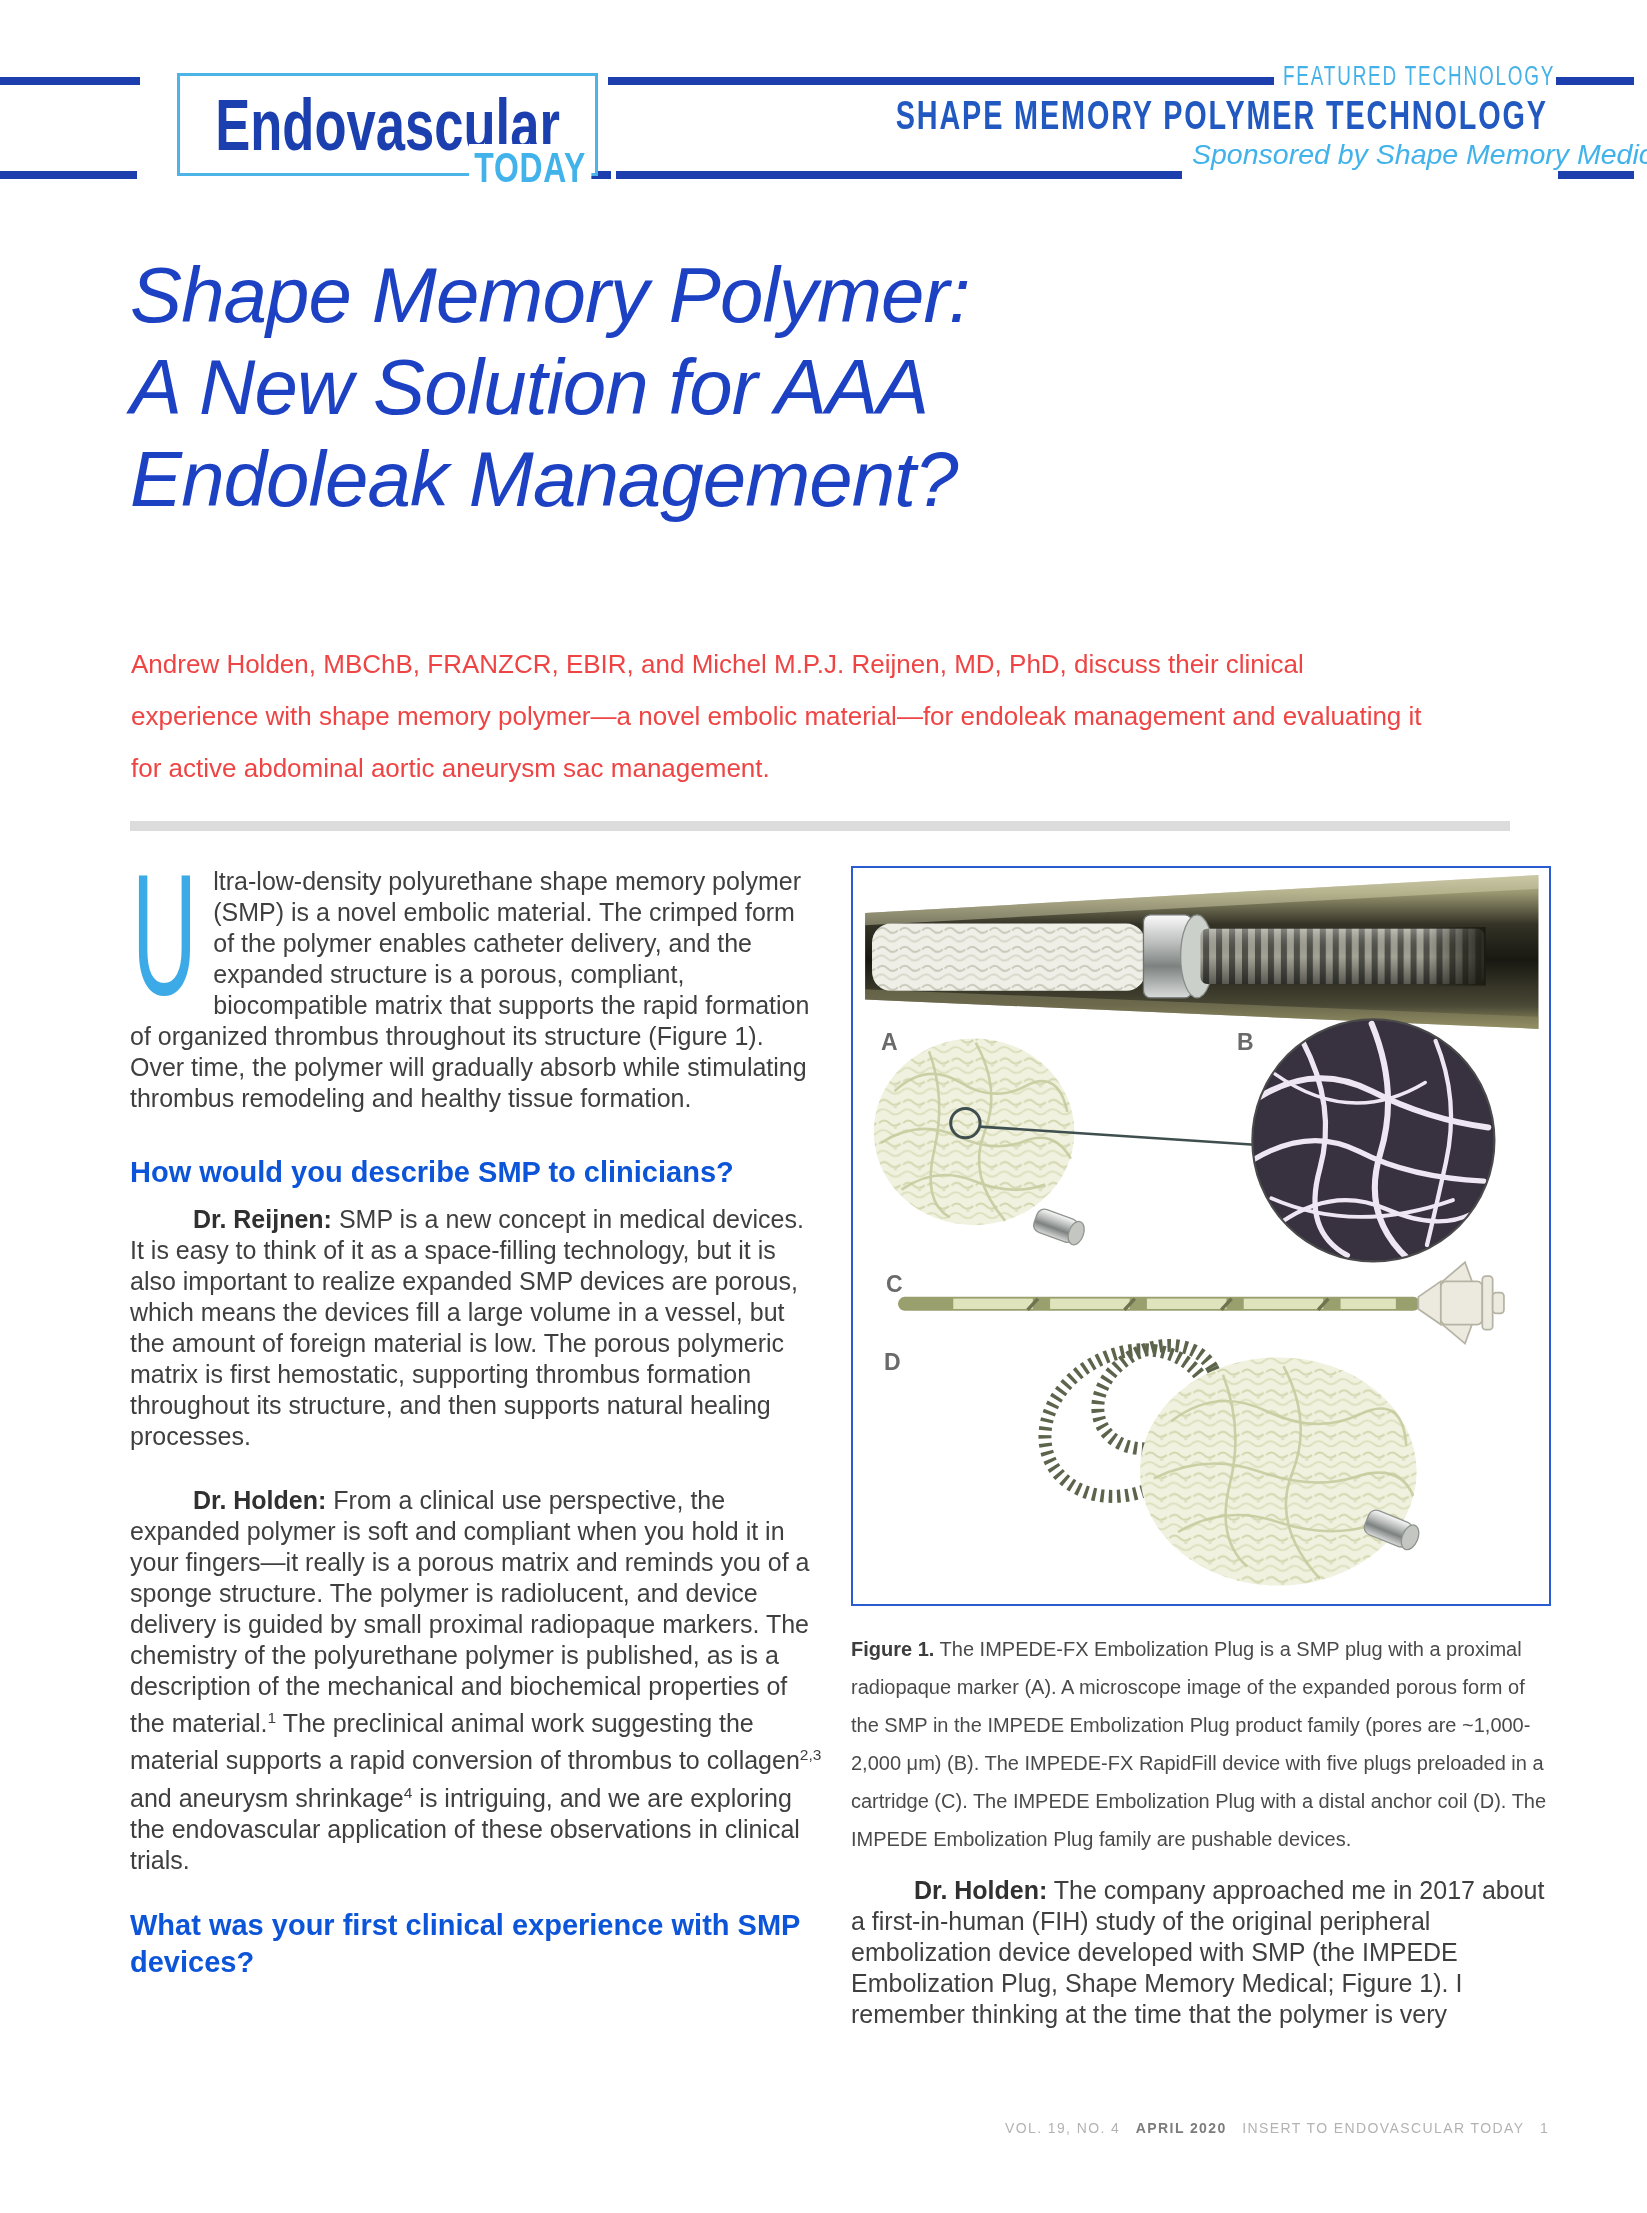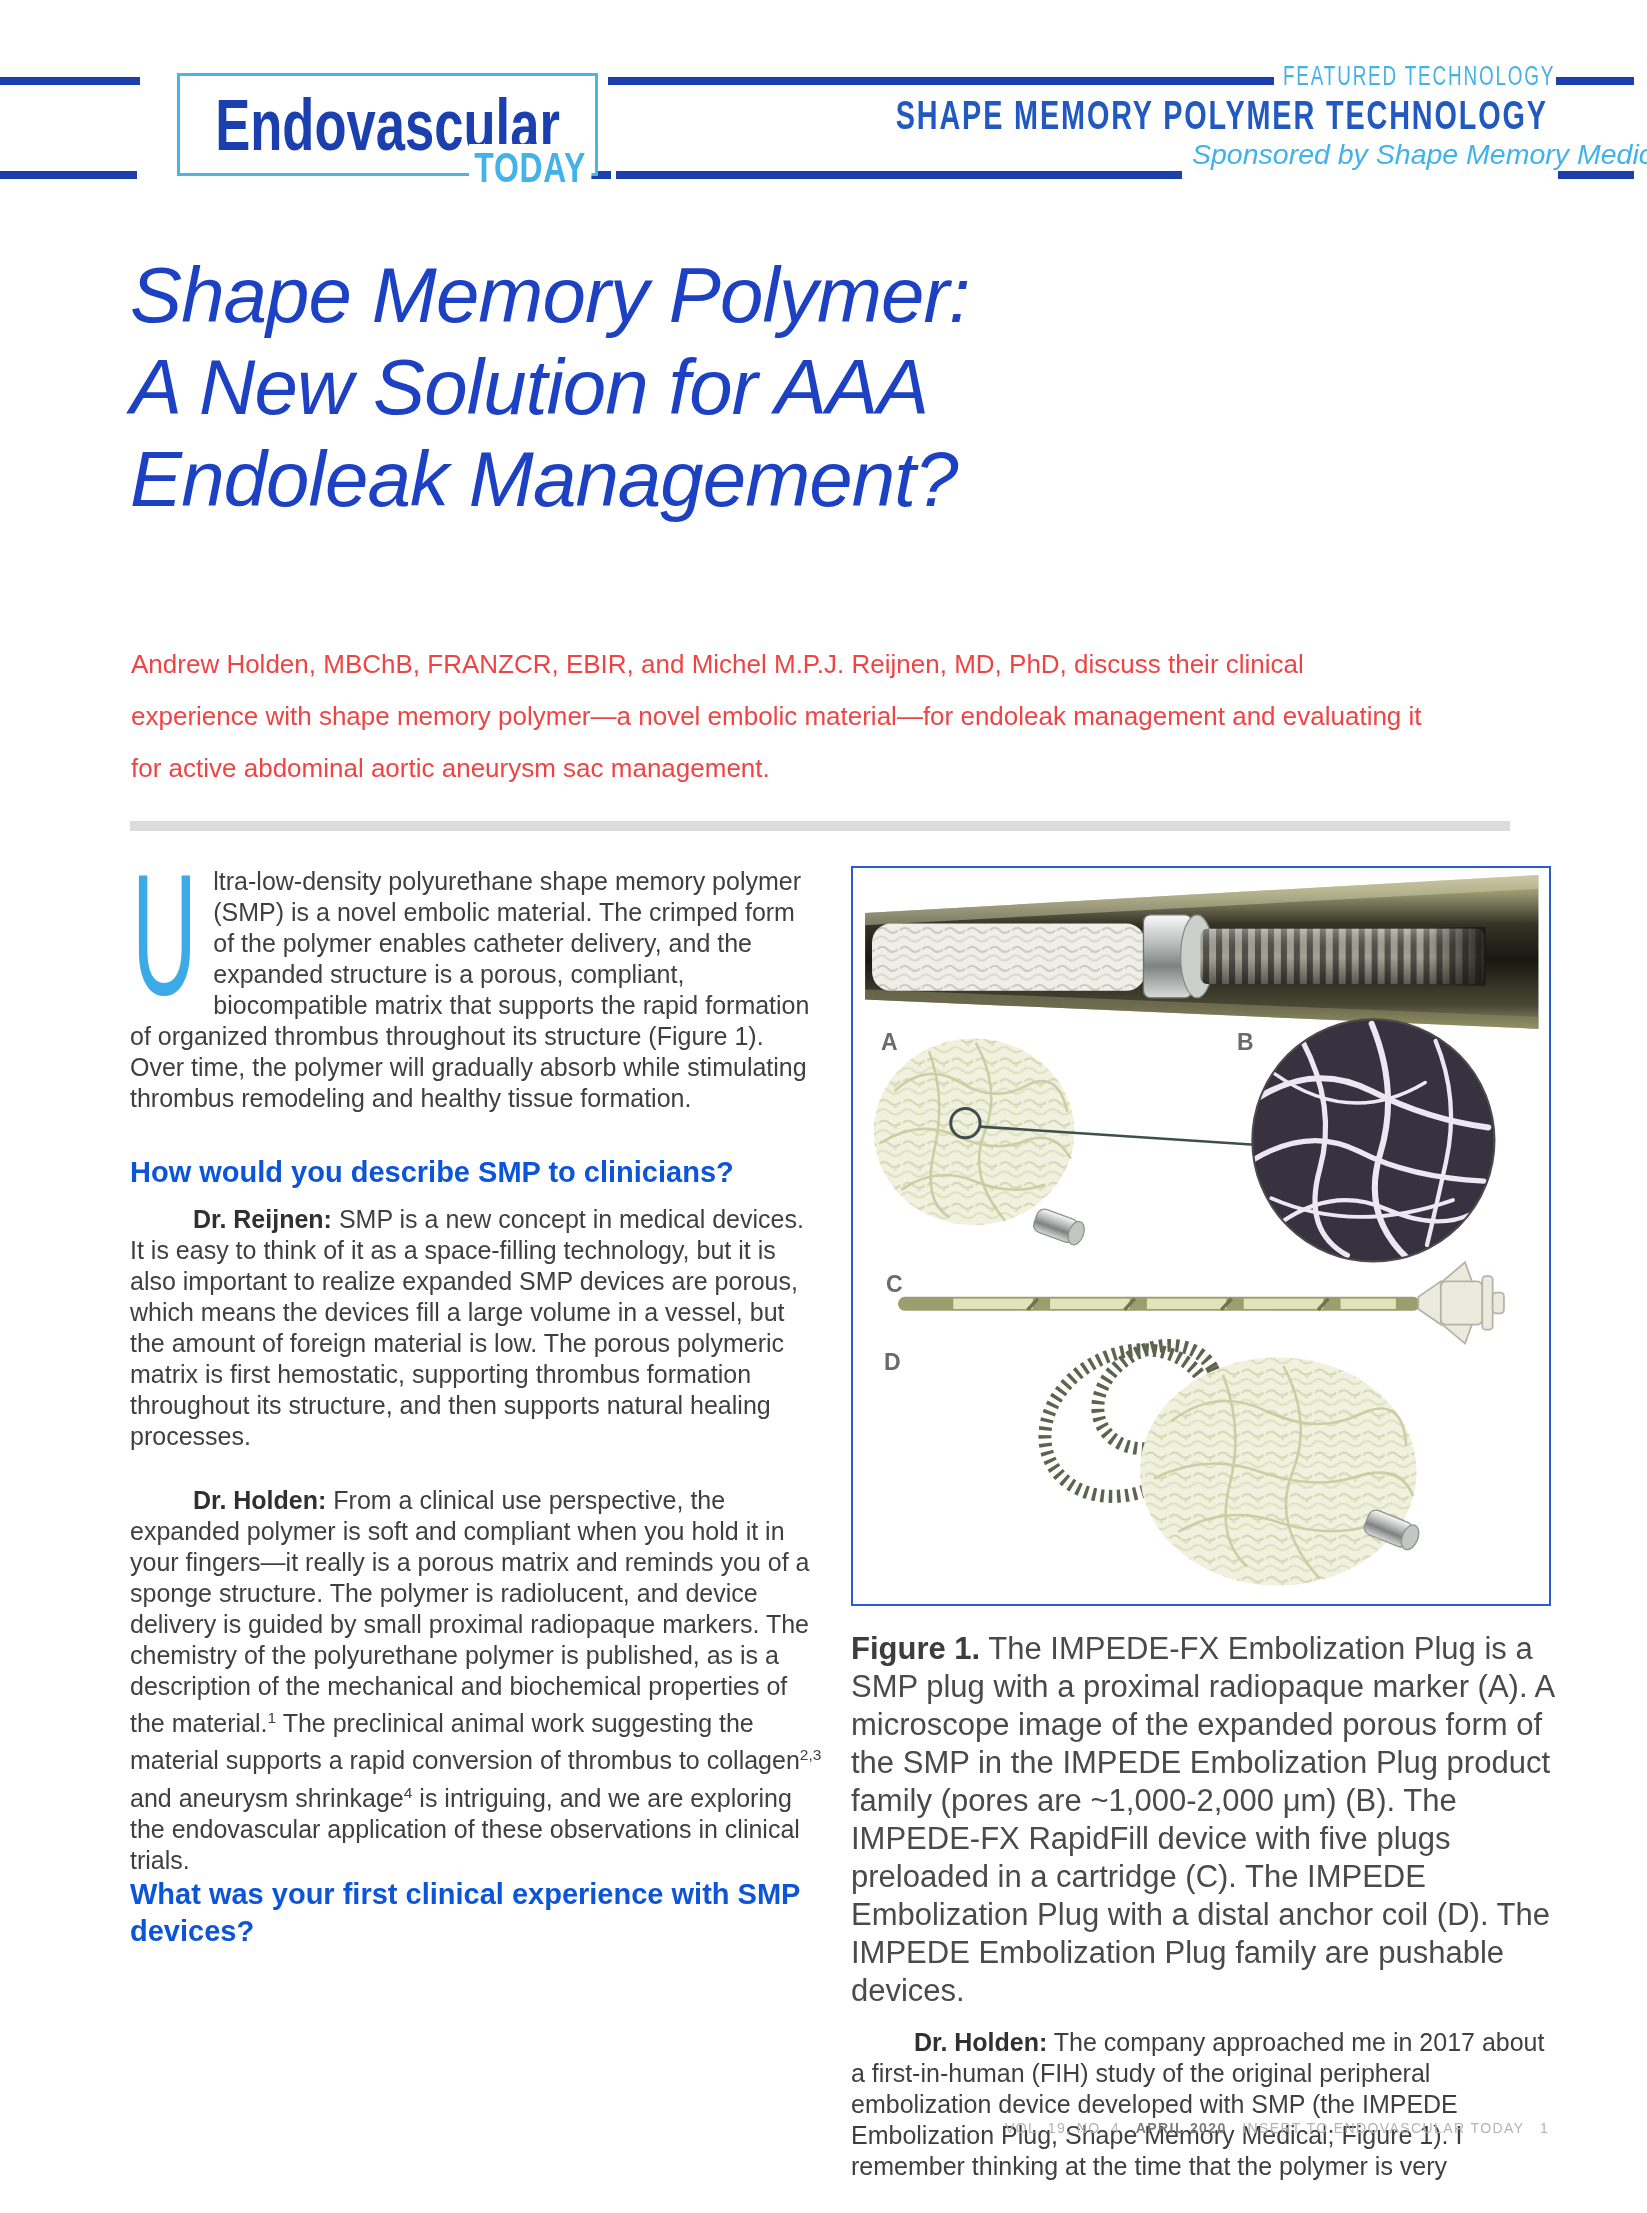--- a/index.html
+++ b/index.html
@@ -67,35 +67,35 @@
 
   .dropcap {
     float:left; width:66px; height:128px; margin:3.5px 15.6px 0 1.7px;
     font-size:173px; line-height:128px; color:#3caae6; font-weight:400;
     transform:scaleX(0.52); transform-origin:left top;
   }
   .q-head { font-size:29px; line-height:37px; font-weight:700; color:#0d55d8; margin:0; }
   .q1 { margin-top:40px; }
   .a1 { margin-top:13px; }
   .a2 { margin-top:33px; }
-  .q2 { }
+  .q2 { margin-top:31px; }
 
   
   .figure-box {
     position:relative; width:700px; height:740px; border:2.6px solid #2b5bd0;
     box-sizing:border-box; background:#fff;
   }
   .figure-box svg { position:absolute; left:0; top:0; }
   .fig-label { position:absolute; font-size:23px; font-weight:700; color:#6a6a6a; }
   .lab-a { left:28px;  top:161px; }
   .lab-b { left:384px; top:161px; }
   .lab-c { left:33px;  top:403px; }
   .lab-d { left:31px;  top:481px; }
 
-  .fig-caption { margin:24px 0 0 0; font-size:31px; line-height:38px; color:#4a4a4a; }
+  .fig-caption { margin:24px 0 0 0; font-size:20px; line-height:38px; color:#4a4a4a; }
   .fig-caption b { color:#3d3d3d; }
   .a3 { margin-top:17.3px; }
 
   
   .footer {
     position:absolute; left:865px; top:2120px; width:692px; text-align:right;
     font-size:14px; letter-spacing:1.4px; color:#b3b3b3; white-space:nowrap;
   }
   .footer span { margin:0 7.8px; }
   .footer .date { color:#7c7c7c; font-weight:700; }

